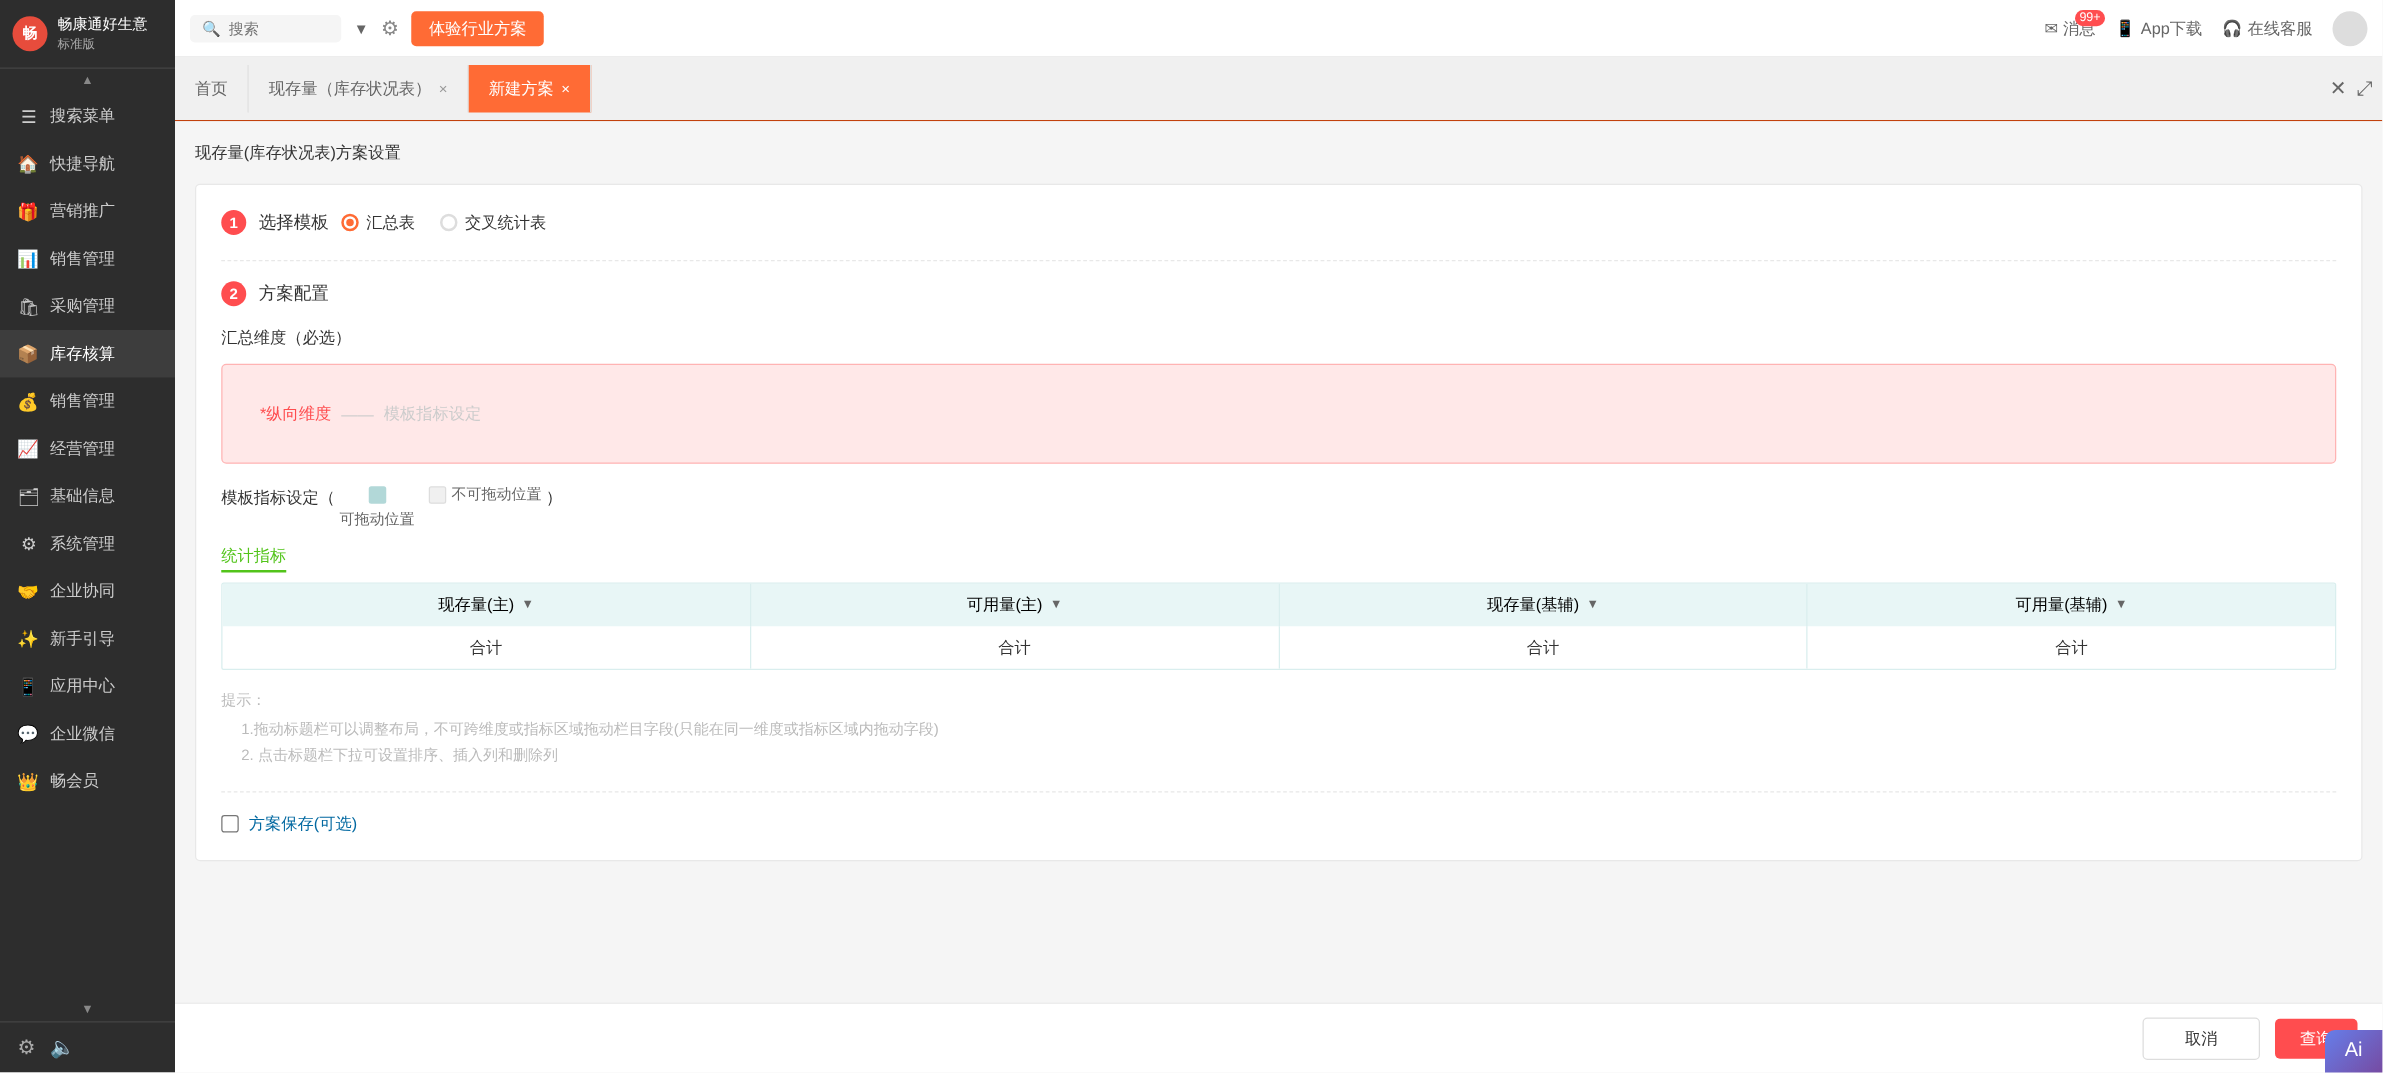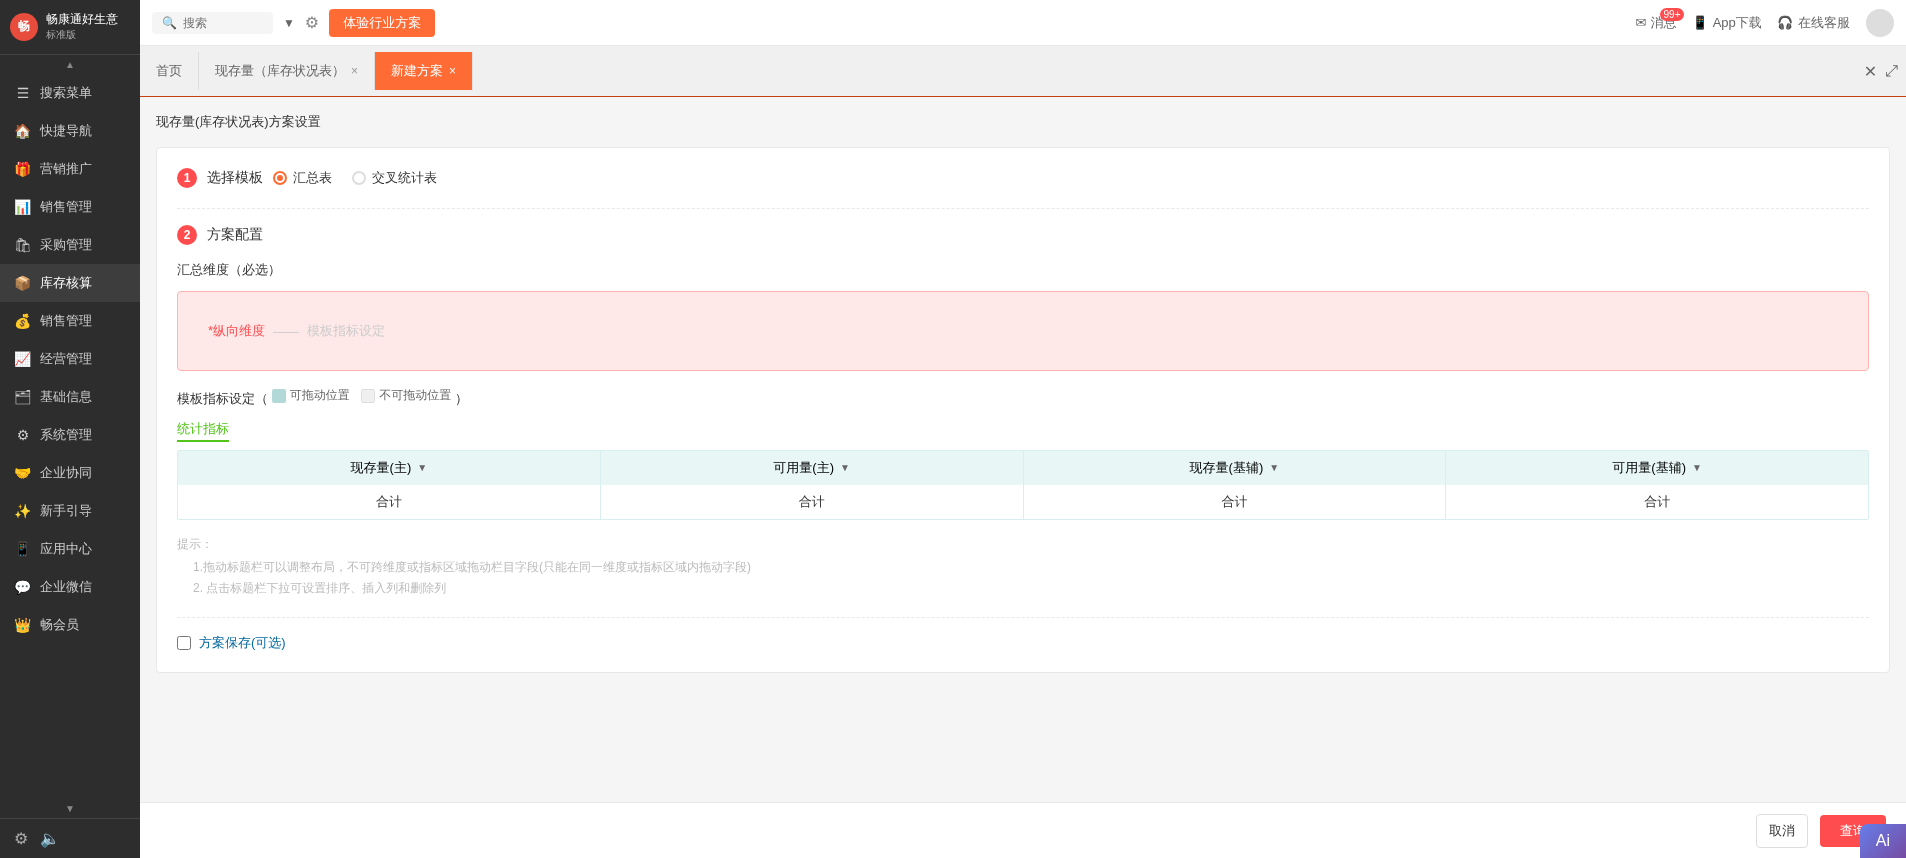--- a/index.html
+++ b/index.html
@@ -172,21 +172,21 @@
     .save-checkbox { width: 14px; height: 14px; border: 1px solid #ddd; border-radius: 2px; cursor: pointer; }
     .save-label { font-size: 13px; color: #0369a1; }
 
     
     .footer {
       height: 56px; background: #fff; border-top: 1px solid #e8e8e8;
       display: flex; align-items: center; justify-content: flex-end;
       padding: 0 20px; gap: 12px; flex-shrink: 0;
     }
     .btn-cancel {
-      padding: 7px 12px; border: 1px solid #ddd; background: #fff;
+      padding: 7px 33px; border: 1px solid #ddd; background: #fff;
       color: #333; border-radius: 4px; cursor: pointer; font-size: 13px;
     }
     .btn-query {
       padding: 7px 20px; border: none; background: #ff4d4f;
       color: #fff; border-radius: 4px; cursor: pointer; font-size: 13px;
     }
 
     
     .ai-float {
       position: fixed; bottom: 0; right: 0;
@@ -355,21 +355,21 @@
         <div class="section-label">汇总维度（必选）</div>
         <div class="dimension-area">
           <span class="dimension-text">*纵向维度</span>
           <span class="dimension-dash">——</span>
           <span class="dimension-placeholder">模板指标设定</span>
         </div>
 
         <div class="indicator-settings">
           <div class="indicator-label">
             <span>模板指标设定（</span>
-            <span class="legend-item" style="display:inline-flex;align-items:center;gap:4px;">
+            <span class="legend-item" style="display:inline-flex;align-items:center;gap:4px;flex-direction:column;">
               <span class="legend-box draggable"></span>
               <span>可拖动位置</span>
             </span>
             <span style="margin:0 4px;"> </span>
             <span class="legend-item" style="display:inline-flex;align-items:center;gap:4px;text-align:center;">
               <span class="legend-box non-draggable"></span>
               <span>不可拖动位置</span>
             </span>
             <span>）</span>
           </div>

